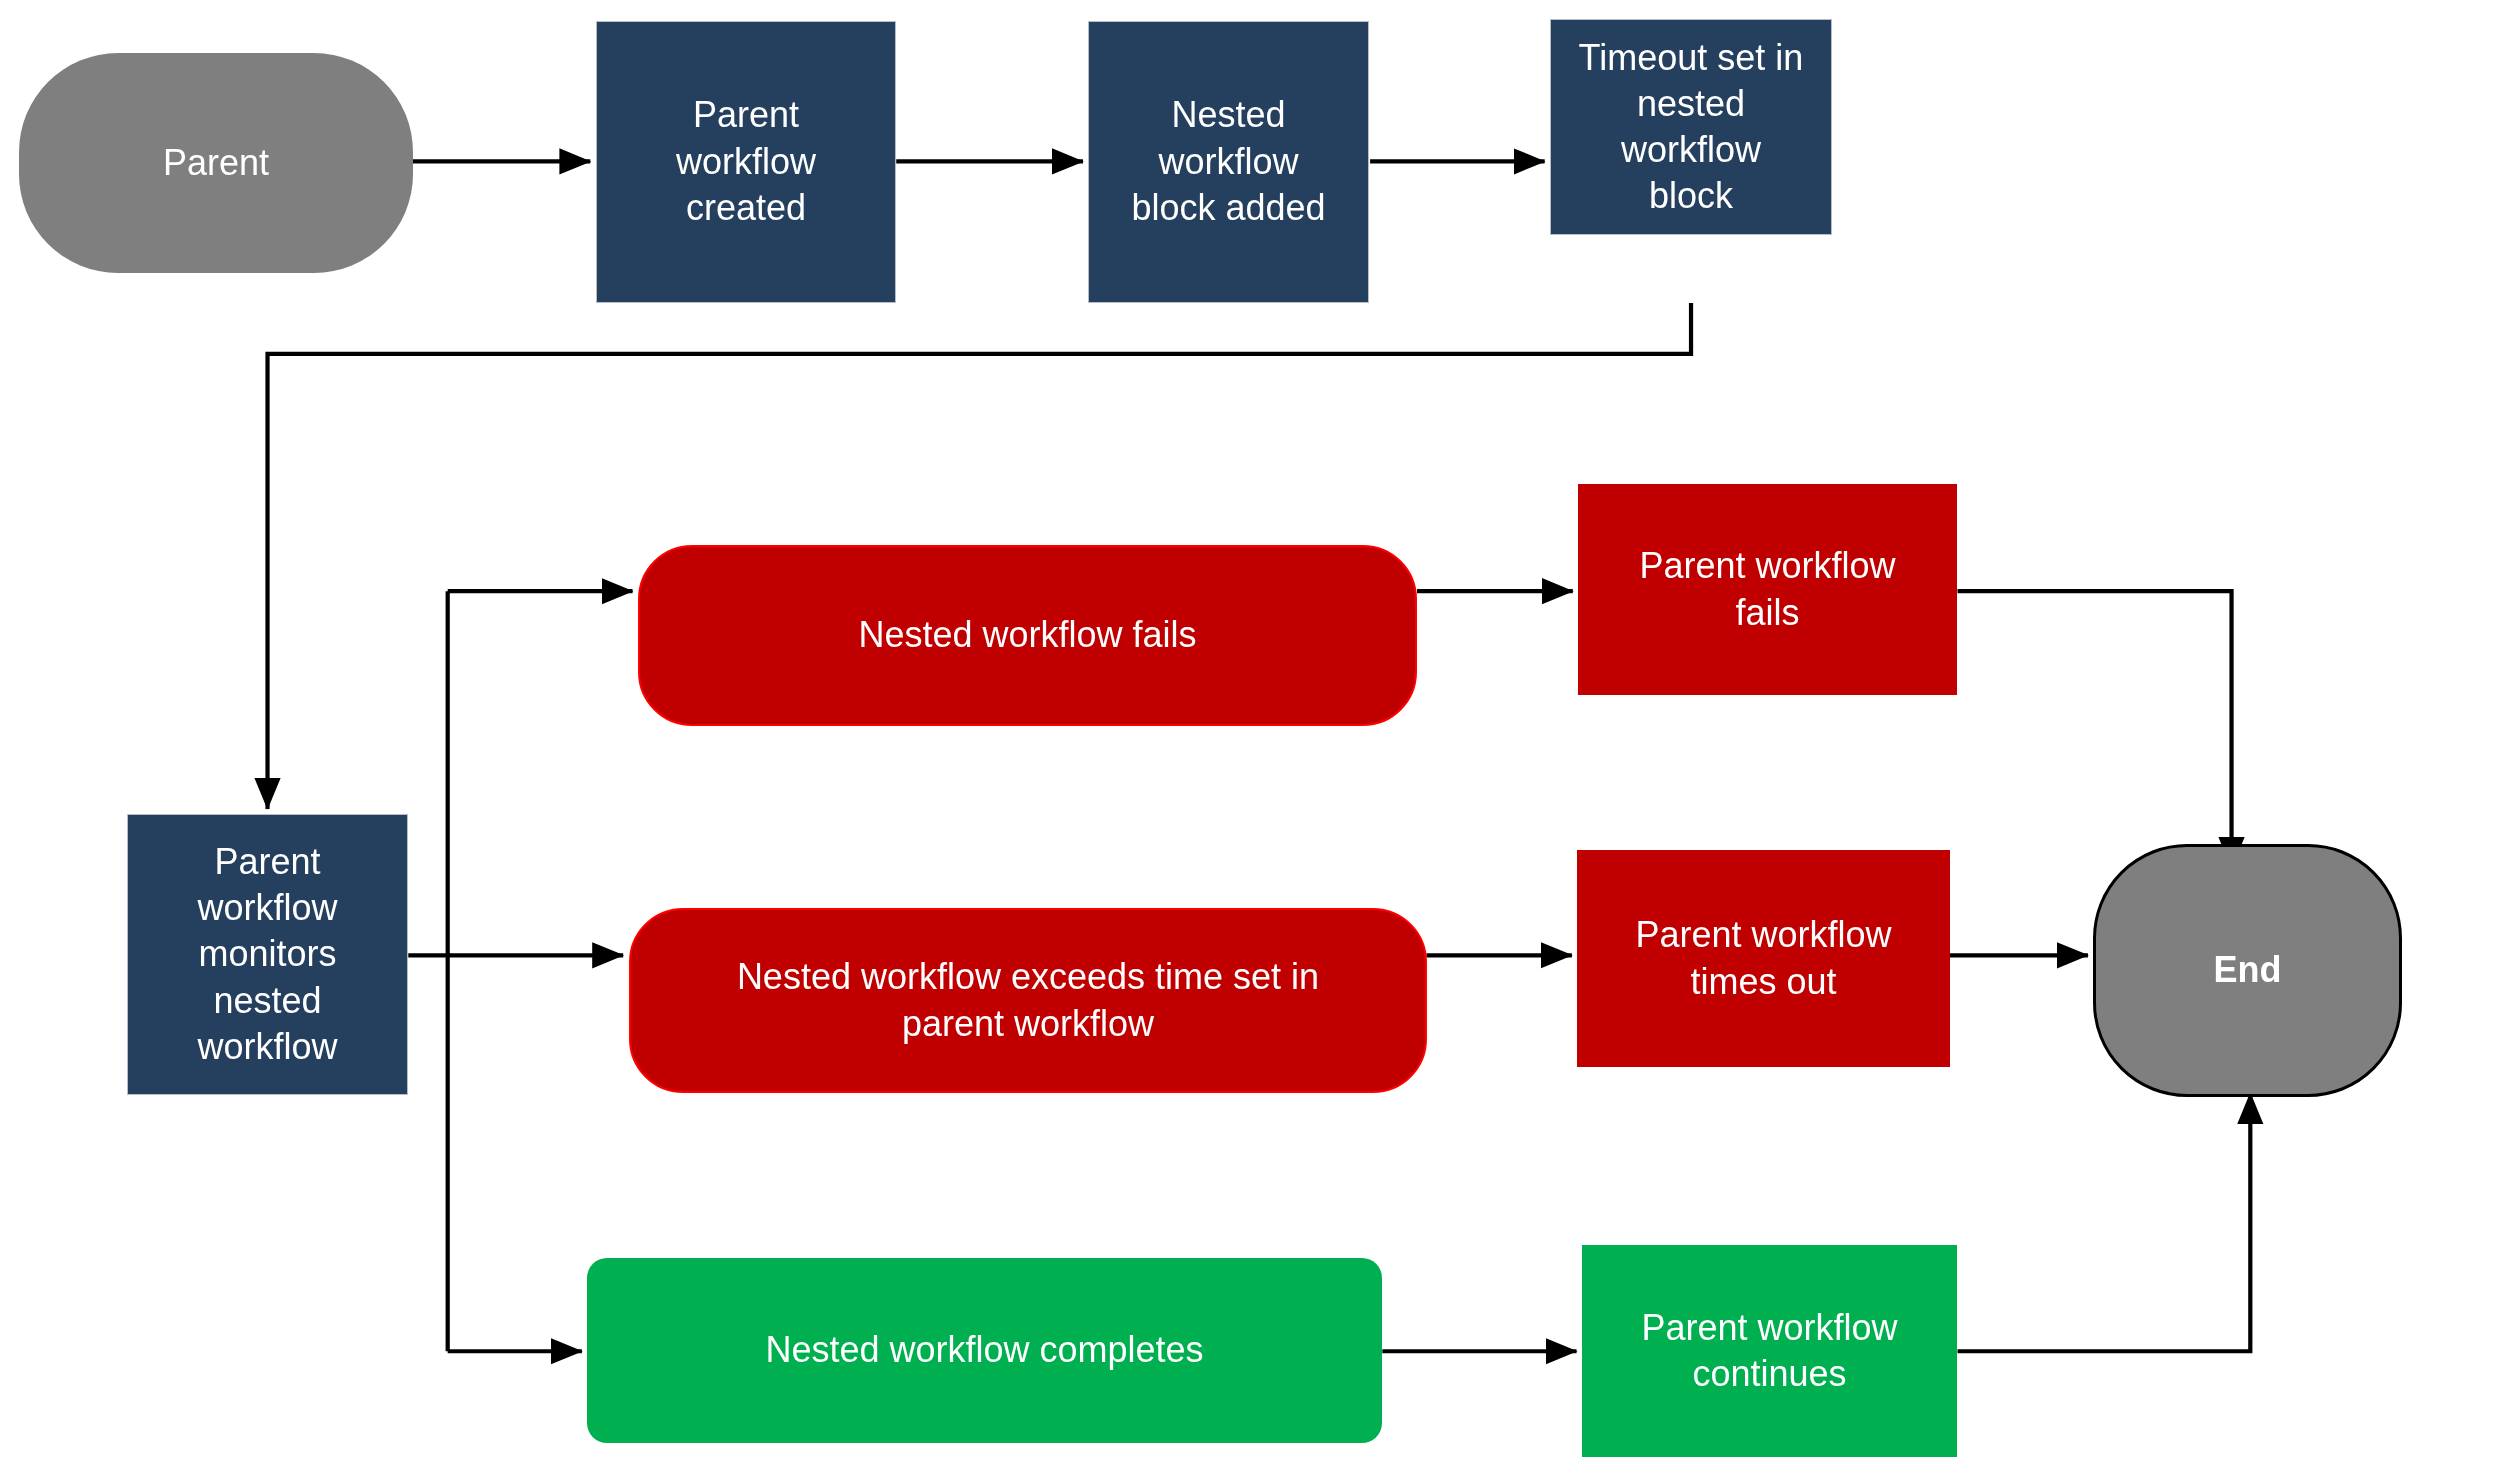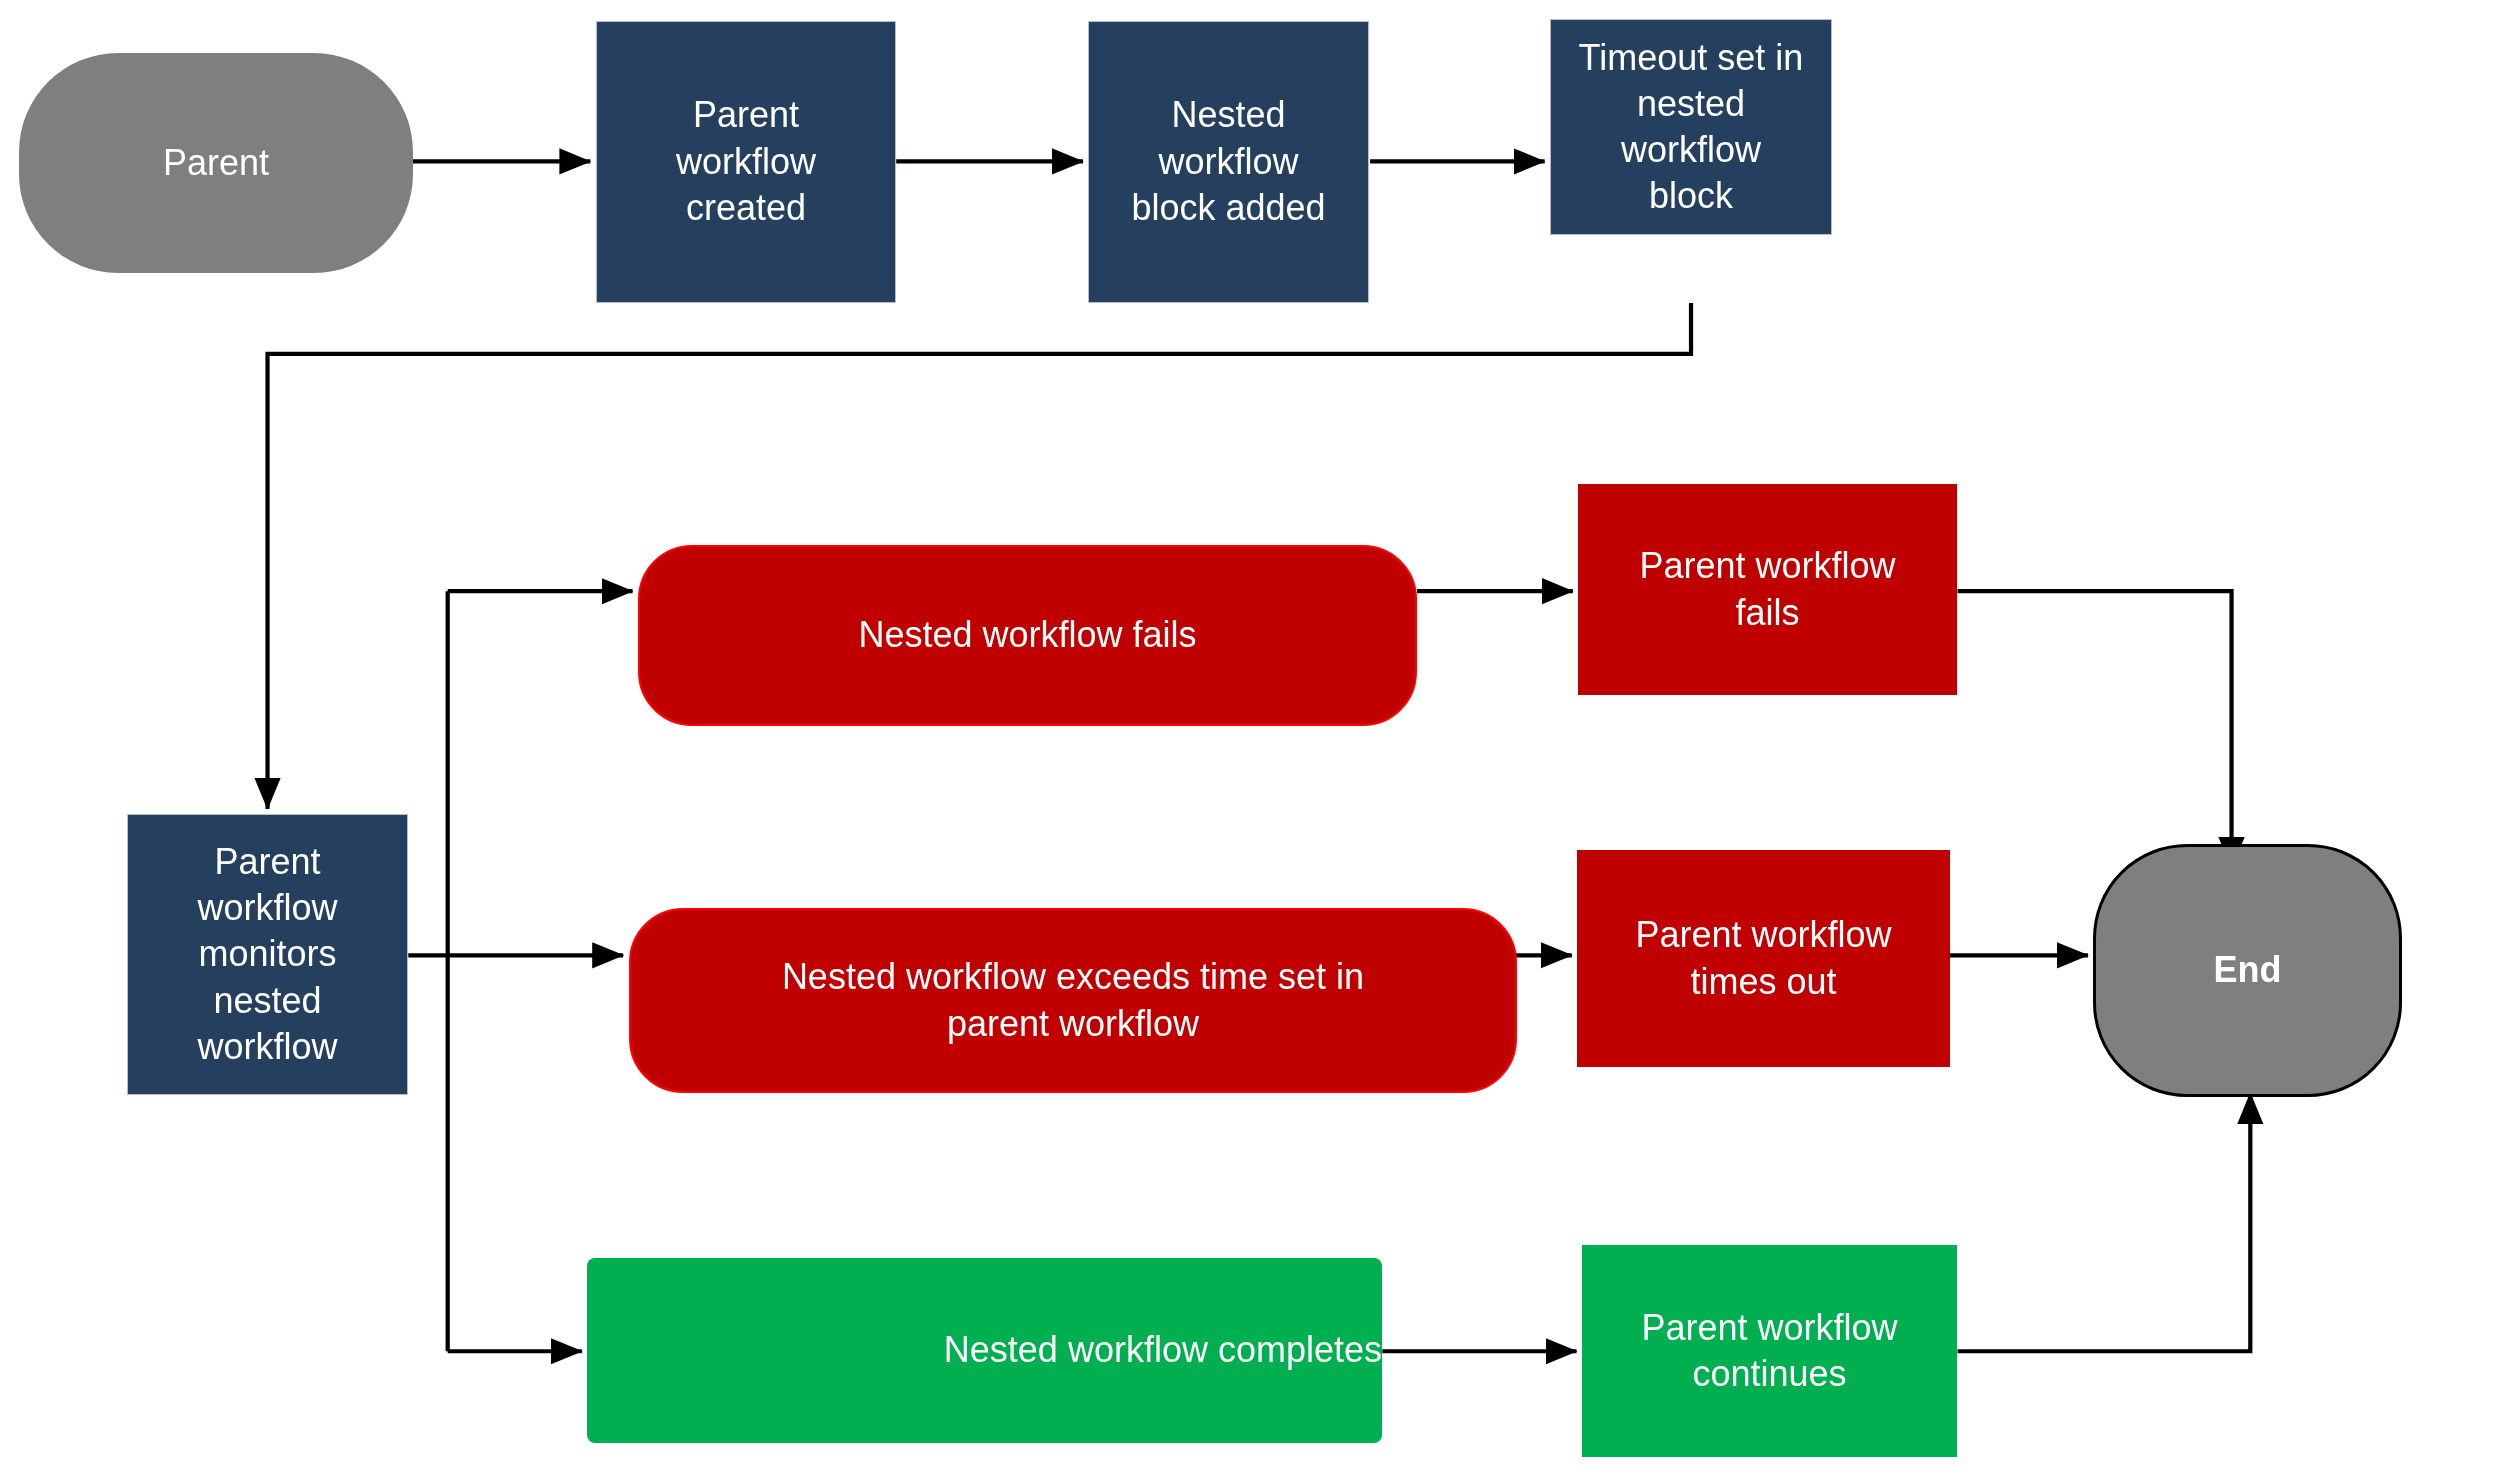--- a/index.html
+++ b/index.html
@@ -46,22 +46,21 @@
     border-radius: 94px;
   }
   .pill-red {
     background: var(--node-red, #c00000);
     border: 2.8px solid var(--red-border, #ff0000);
     border-radius: 54px;
     margin-top: 45px;
   }
   .pill-green {
     background: var(--node-green, #00b050);
-    border-radius: 8px;
-    justify-content: flex-end;
+    border-radius: 20px;
   }
   .rect-red   { background: var(--node-red, #c00000); }
   .rect-green { background: var(--node-green, #00b050); }
 </style>
 </head>
 <body>
 
 <div id="canvas">
 
   <svg id="connector-layer" viewBox="0 0 2664 1574" xmlns="http://www.w3.org/2000/svg">
@@ -114,21 +113,21 @@
 workflow
 monitors
 nested
 workflow</span>
   </div>
 
   <div class="node pill-red" style="left:638px; top:500px; width:779px; height:181px;">
     <span class="lbl">Nested workflow fails</span>
   </div>
 
-  <div class="node pill-red" style="left:629px; top:863px; width:888px; height:185px;">
+  <div class="node pill-red" style="left:629px; top:863px; width:798px; height:185px;">
     <span class="lbl">Nested workflow exceeds time set in
 parent workflow</span>
   </div>
 
   <div class="node pill-green" style="left:587px; top:1258px; width:795px; height:185px;">
     <span class="lbl">Nested workflow completes</span>
   </div>
 
   <div class="node rect-red" style="left:1578px; top:484px; width:379px; height:211px;">
     <span class="lbl">Parent workflow

